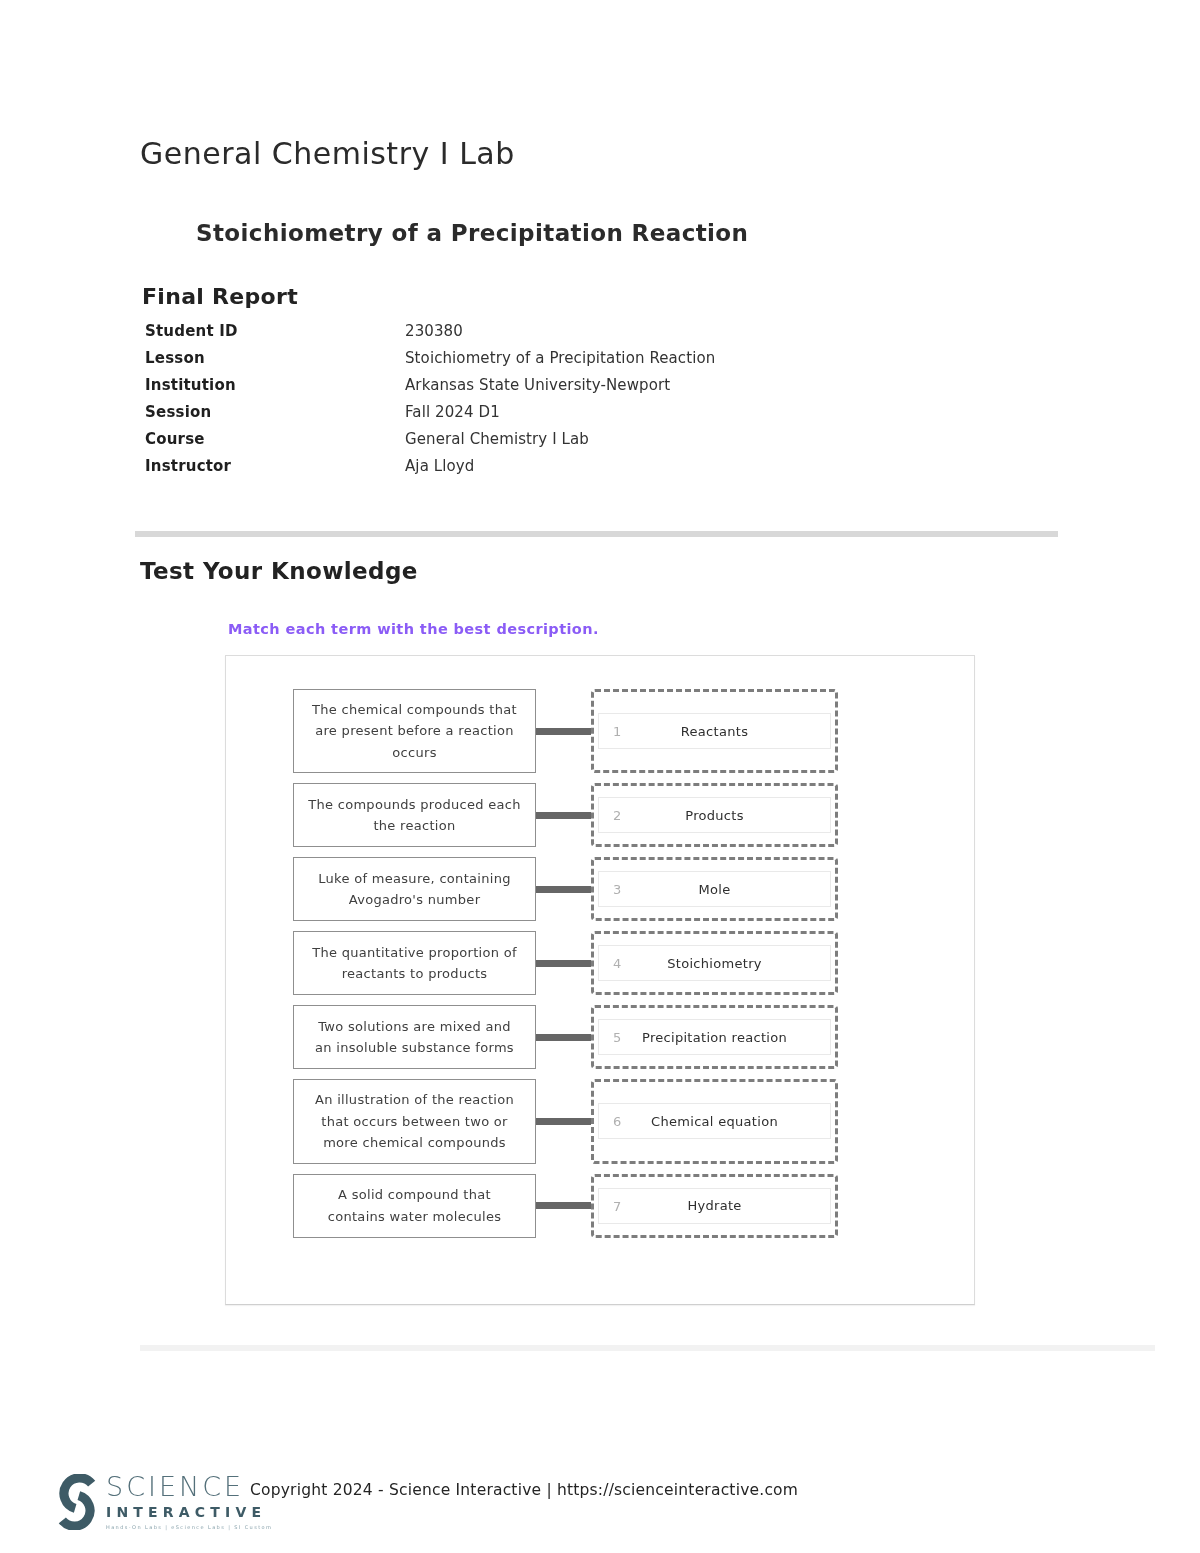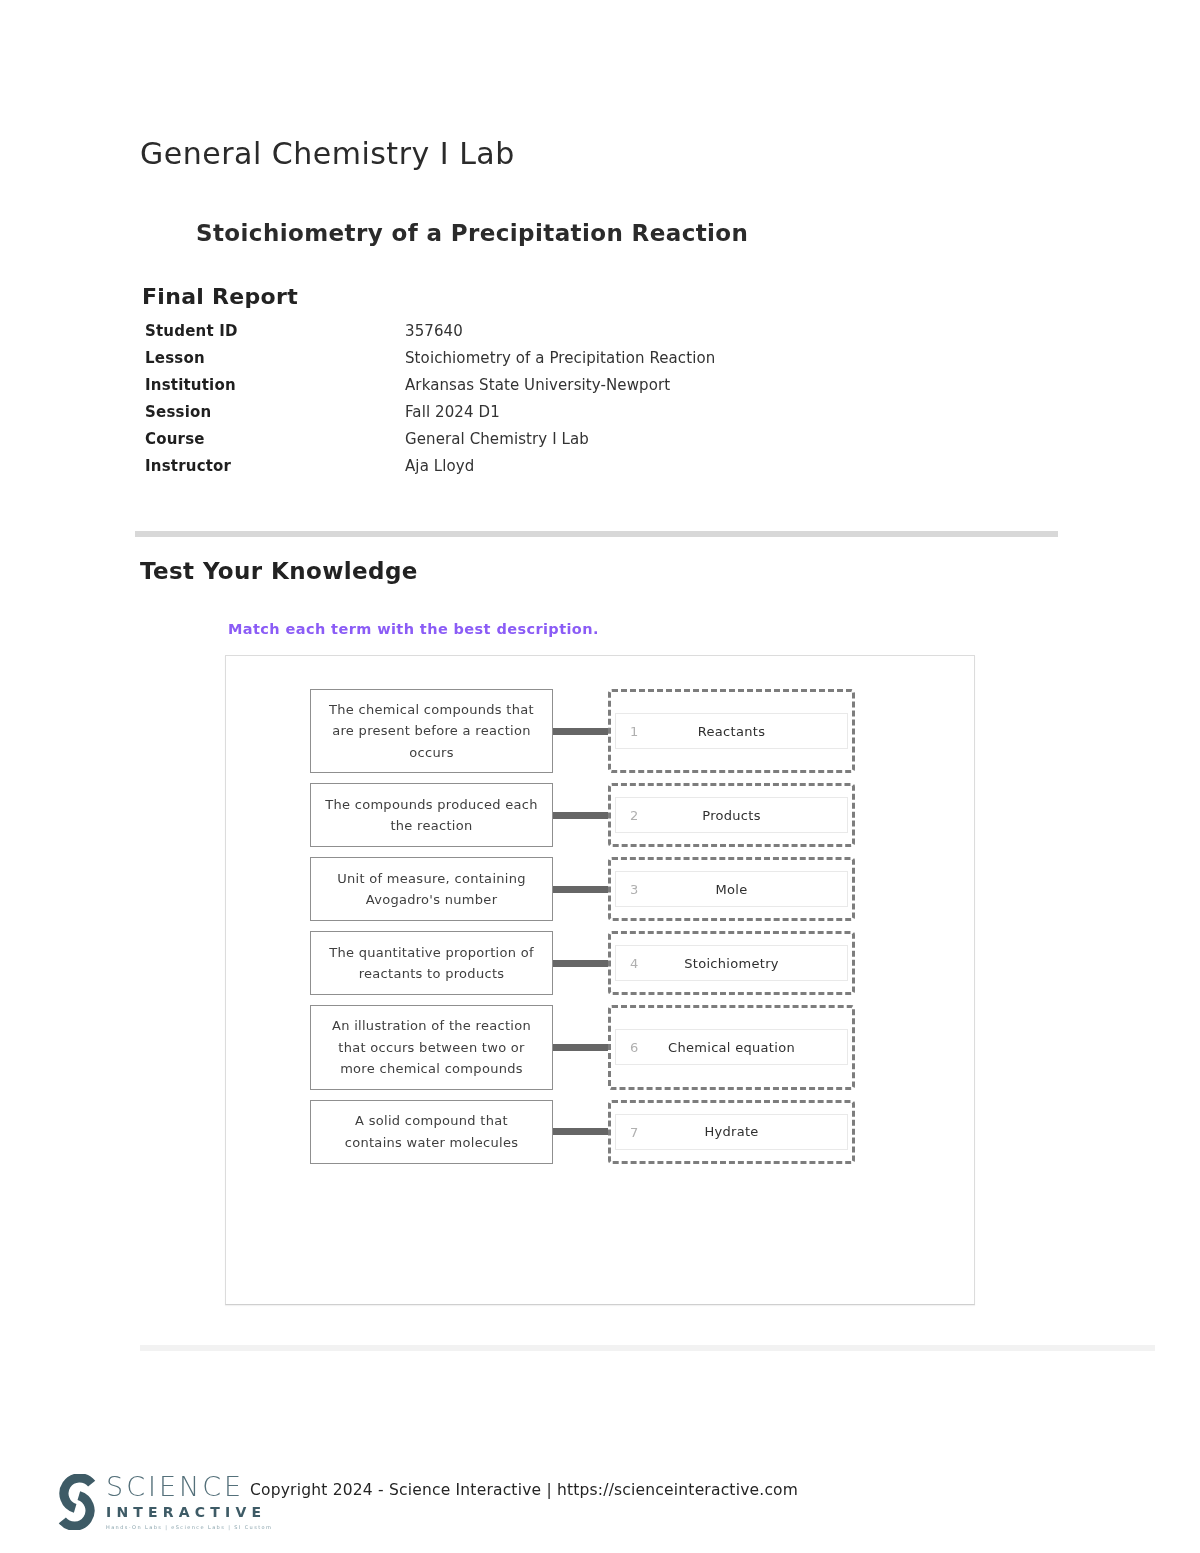--- a/index.html
+++ b/index.html
@@ -87,21 +87,21 @@
     color: #8b5cf6;
   }
   .match-panel {
     position: absolute;
     left: 225px; top: 655px;
     width: 750px; height: 650px;
     background: #ffffff;
     border: 1px solid #dcdcdc;
     border-bottom-color: #cfcfcf;
     box-shadow: 0 1px 1px rgba(0,0,0,0.05);
-    padding: 33px 45px 28px 84px;
+    padding: 33px 45px 28px 67px;
   }
   .match-row {
     display: flex;
     align-items: stretch;
     margin-bottom: 10px;
   }
   .desc-box {
     width: 243px;
     min-height: 64px;
     border: 1.5px solid #8f8f8f;
@@ -213,21 +213,21 @@
 <div class="page">
 
   <h1 class="course-title">General Chemistry I Lab</h1>
   <h2 class="lesson-title">Stoichiometry of a Precipitation Reaction</h2>
   <h3 class="final-report-heading">Final Report</h3>
 
   <div class="report-info">
 
       <div class="report-info-row">
       <div class="report-info-label">Student ID</div>
-      <div class="report-info-value">357640</div>
+      <div class="report-info-value">230380</div>
     </div>
       <div class="report-info-row">
       <div class="report-info-label">Lesson</div>
       <div class="report-info-value">Stoichiometry of a Precipitation Reaction</div>
     </div>
       <div class="report-info-row">
       <div class="report-info-label">Institution</div>
       <div class="report-info-value">Arkansas State University-Newport</div>
     </div>
       <div class="report-info-row">
@@ -270,39 +270,51 @@
       <div class="connector"></div>
       <div class="term-box">
         <div class="term-inner">
           <span class="term-number">2</span>
           <span class="term-label">Products</span>
         </div>
       </div>
     </div>
       <div class="match-row">
       <div class="desc-box">
-        <span class="desc-text">Unit of measure, containing Avogadro's number</span>
+        <span class="desc-text">Luke of measure, containing Avogadro's number</span>
       </div>
       <div class="connector"></div>
       <div class="term-box">
         <div class="term-inner">
           <span class="term-number">3</span>
           <span class="term-label">Mole</span>
         </div>
       </div>
     </div>
       <div class="match-row">
       <div class="desc-box">
         <span class="desc-text">The quantitative proportion of reactants to products</span>
       </div>
       <div class="connector"></div>
       <div class="term-box">
         <div class="term-inner">
           <span class="term-number">4</span>
           <span class="term-label">Stoichiometry</span>
+        </div>
+      </div>
+    </div>
+      <div class="match-row">
+      <div class="desc-box">
+        <span class="desc-text">Two solutions are mixed and an insoluble substance forms</span>
+      </div>
+      <div class="connector"></div>
+      <div class="term-box">
+        <div class="term-inner">
+          <span class="term-number">5</span>
+          <span class="term-label">Precipitation reaction</span>
         </div>
       </div>
     </div>
       <div class="match-row">
       <div class="desc-box">
         <span class="desc-text">An illustration of the reaction that occurs between two or more chemical compounds</span>
       </div>
       <div class="connector"></div>
       <div class="term-box">
         <div class="term-inner">

